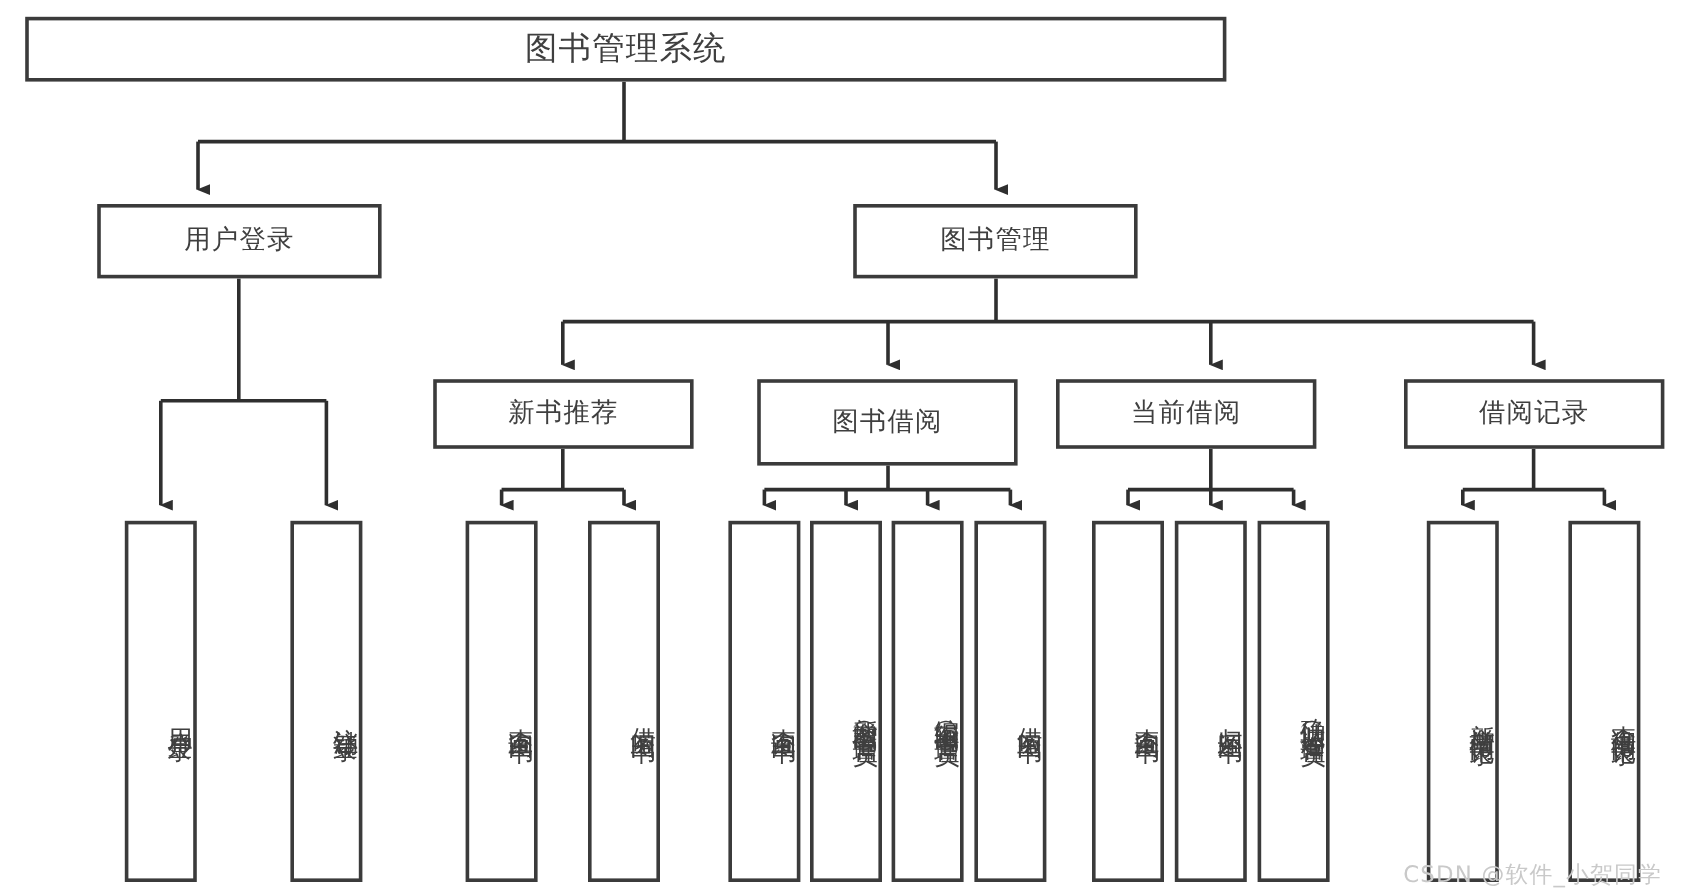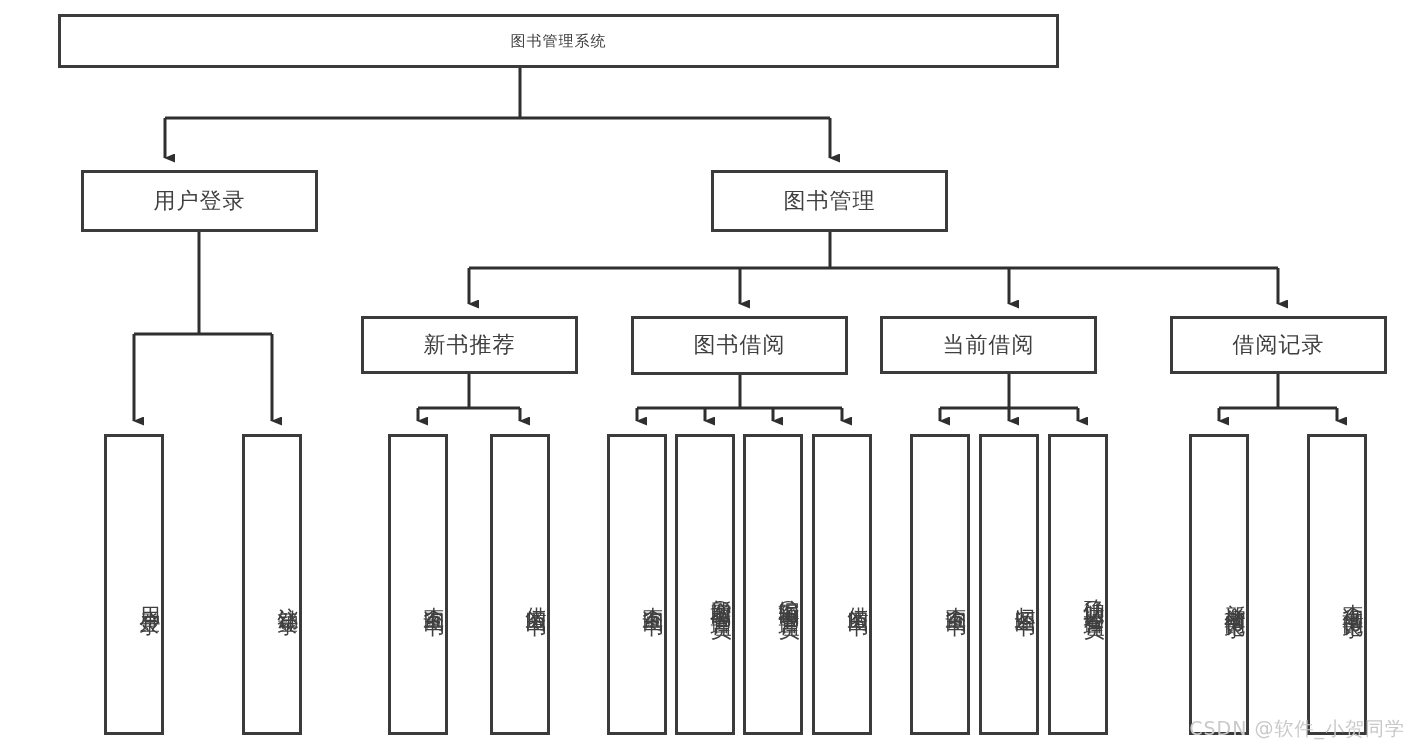--- a/index.html
+++ b/index.html
@@ -27,40 +27,40 @@
     justify-content:center;
     text-align:center;
     color:#3f3f3f;
     z-index:2;
   }
   .node.horiz{
     font-size:22px;
     letter-spacing:1px;
     line-height:1.2;
   }
-  .node.root{ font-size:15px;margin-left:37px; }
+  .node.root{ font-size:27px; }
   .node.vert{
     writing-mode:vertical-rl;
     text-orientation:upright;
     font-size:21px;
     line-height:1.05;
     letter-spacing:3px;
     padding-top:22px;
     align-items:flex-start;
     justify-content:center;
   }
   .node.vert .vlabel{
     writing-mode:vertical-rl;
     text-orientation:upright;
     white-space:nowrap;
     display:block;
   }
   .watermark{
     position:absolute;
-    right:0;
+    right:20px;
     bottom:5px;
     font-size:19px;
     color:#c9c9c9;
     letter-spacing:1px;
     z-index:5;
     white-space:nowrap;
     font-family:"DejaVu Sans","Liberation Sans",sans-serif;
   }
 </style>
 </head>
@@ -117,21 +117,21 @@
       <line x1="1337" y1="408" x2="1337" y2="421" marker-end="url(#arrowhead)"></line>
     </g>
   </svg>
 
   <div class="node horiz root" style="left:21px;top:14px;width:1001px;height:54px;">图书管理系统</div>
 
   <div class="node horiz" style="left:81px;top:170px;width:237px;height:62px;">用户登录</div>
   <div class="node horiz" style="left:361px;top:316px;width:217px;height:58px;">新书推荐</div>
 
   <div class="node horiz" style="left:711px;top:170px;width:237px;height:62px;">图书管理</div>
-  <div class="node horiz" style="left:631px;top:316px;width:217px;height:59px;">图书借阅</div>
+  <div class="node horiz" style="left:631px;top:316px;width:217px;height:72px;">图书借阅</div>
   <div class="node horiz" style="left:880px;top:316px;width:217px;height:58px;">当前借阅</div>
   <div class="node horiz" style="left:1170px;top:316px;width:217px;height:58px;">借阅记录</div>
 
   <div class="node vert" style="left:104px;top:434px;width:60px;height:301px;">
     <span class="vlabel">用户登录</span>
   </div>
   <div class="node vert" style="left:242px;top:434px;width:60px;height:301px;">
     <span class="vlabel">注销登录</span>
   </div>
 

